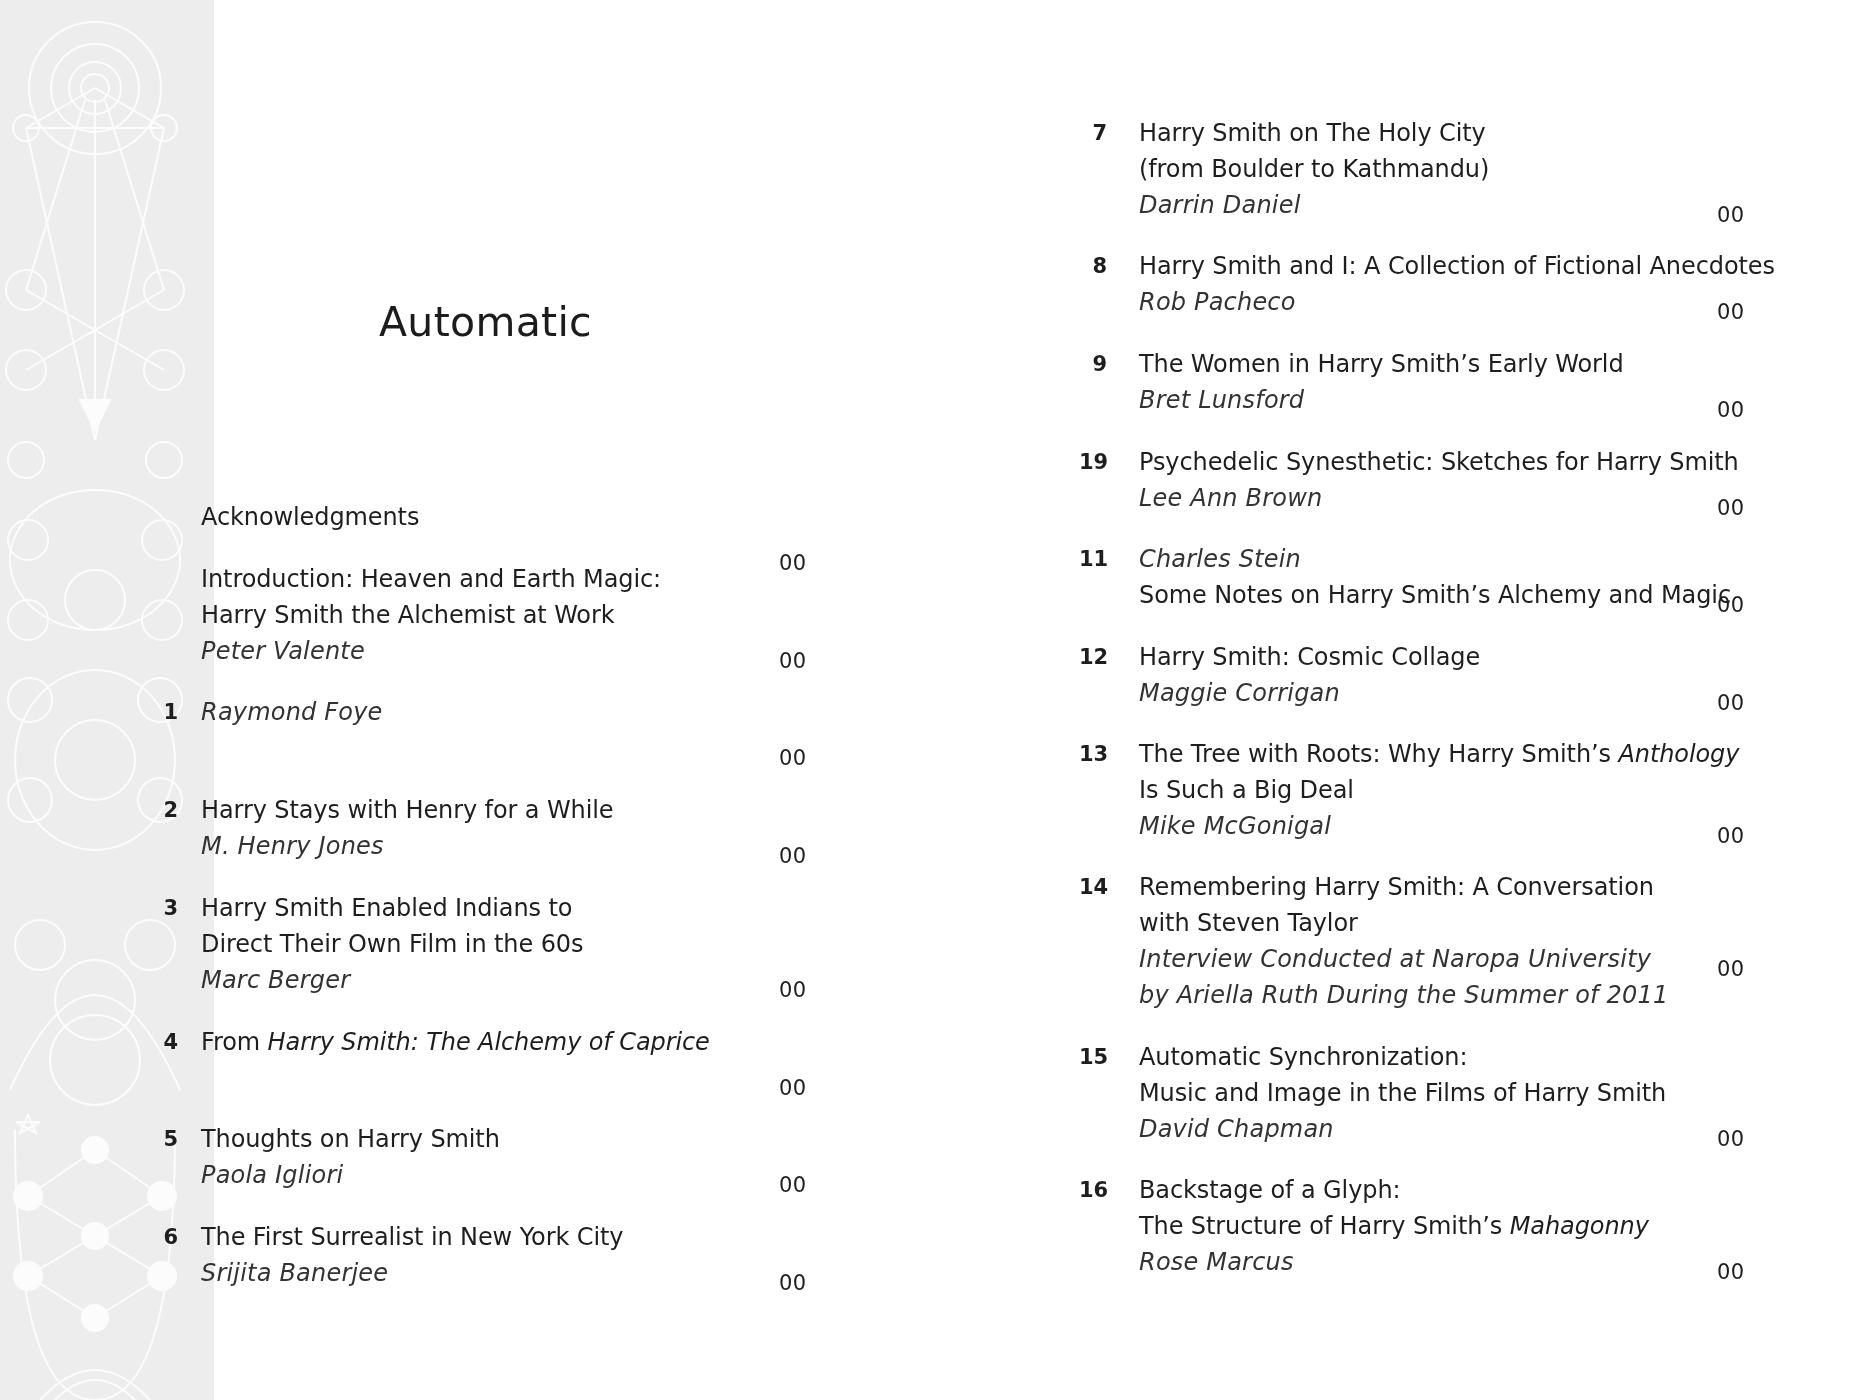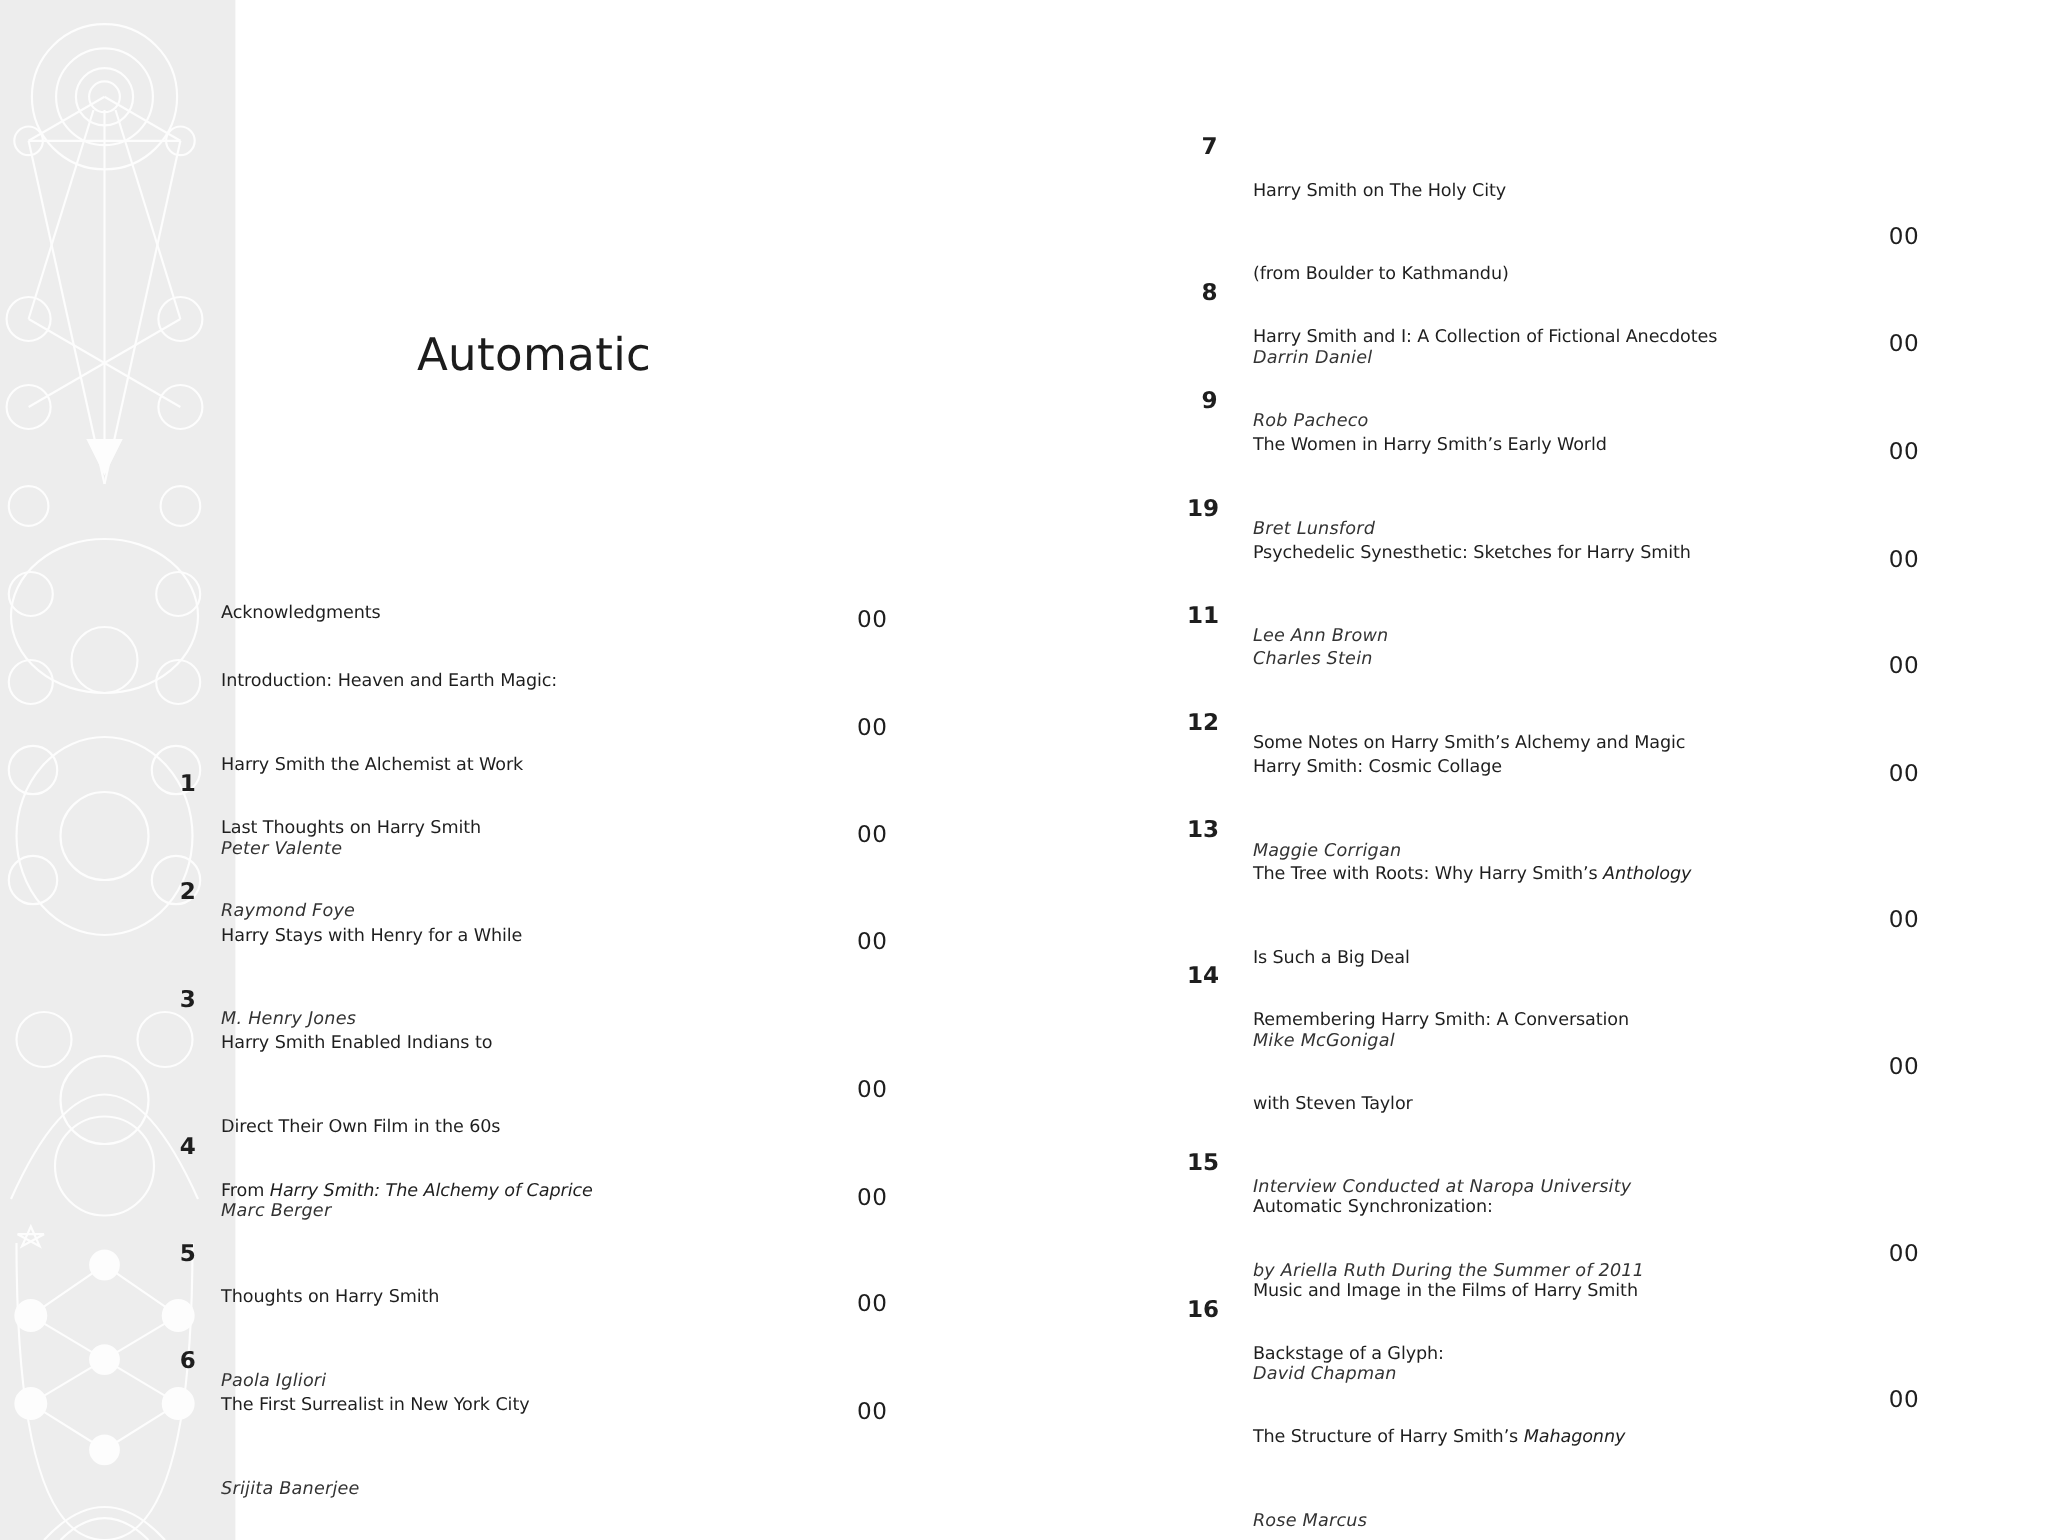--- a/index.html
+++ b/index.html
@@ -18,22 +18,22 @@
     font-size: 41px; font-weight: normal; letter-spacing: 0.3px; color: #1c1c1c;
     margin: 0;
   }
   .entry { position: absolute; }
   .entry .num {
     position: absolute; top: 0; font-size: 21px; font-weight: bold; color: #1e1e1e;
     line-height: 36px; text-align: right;
   }
   .entry .lines { position: absolute; top: 0; left: 0; }
   .entry .line {
-    font-size: 16px; line-height: 36px; white-space: nowrap; color: #1e1e1e;
-    font-weight: 500; letter-spacing: -0.1px; margin-top: 40px;
+    font-size: 24px; line-height: 36px; white-space: nowrap; color: #1e1e1e;
+    font-weight: 500; letter-spacing: -0.1px;
   }
   .entry .line.author { font-style: italic; color: #333; font-weight: normal; letter-spacing: 0.2px; }
   .entry .line i { }
   .entry .page {
     position: absolute; font-size: 21px; line-height: 36px; color: #1e1e1e; letter-spacing: 0.5px; margin-top: 46px;
   }
   .col-left .entry { left: 201px; }
   .col-left .num { left: -45px; width: 22px; }
   .col-left .page { left: 578px; }
   .col-right .entry { left: 1139px; }
@@ -125,21 +125,20 @@
       <div class="line">Introduction: Heaven and Earth Magic:</div>
       <div class="line">Harry Smith the Alchemist at Work</div>
       <div class="line author">Peter Valente</div>
     </div>
     <span class="page" style="top:36px">00</span>
   </div>
 
   <div class="entry" style="top:694px">
     <span class="num">1</span>
     <div class="lines">
-      <div class="line">Last Thoughts on Harry Smith</div>
       <div class="line author">Raymond Foye</div>
     </div>
     <span class="page" style="top:0px">00</span>
   </div>
 
   <div class="entry" style="top:792px">
     <span class="num">2</span>
     <div class="lines">
       <div class="line">Harry Stays with Henry for a While</div>
       <div class="line author">M. Henry Jones</div>

